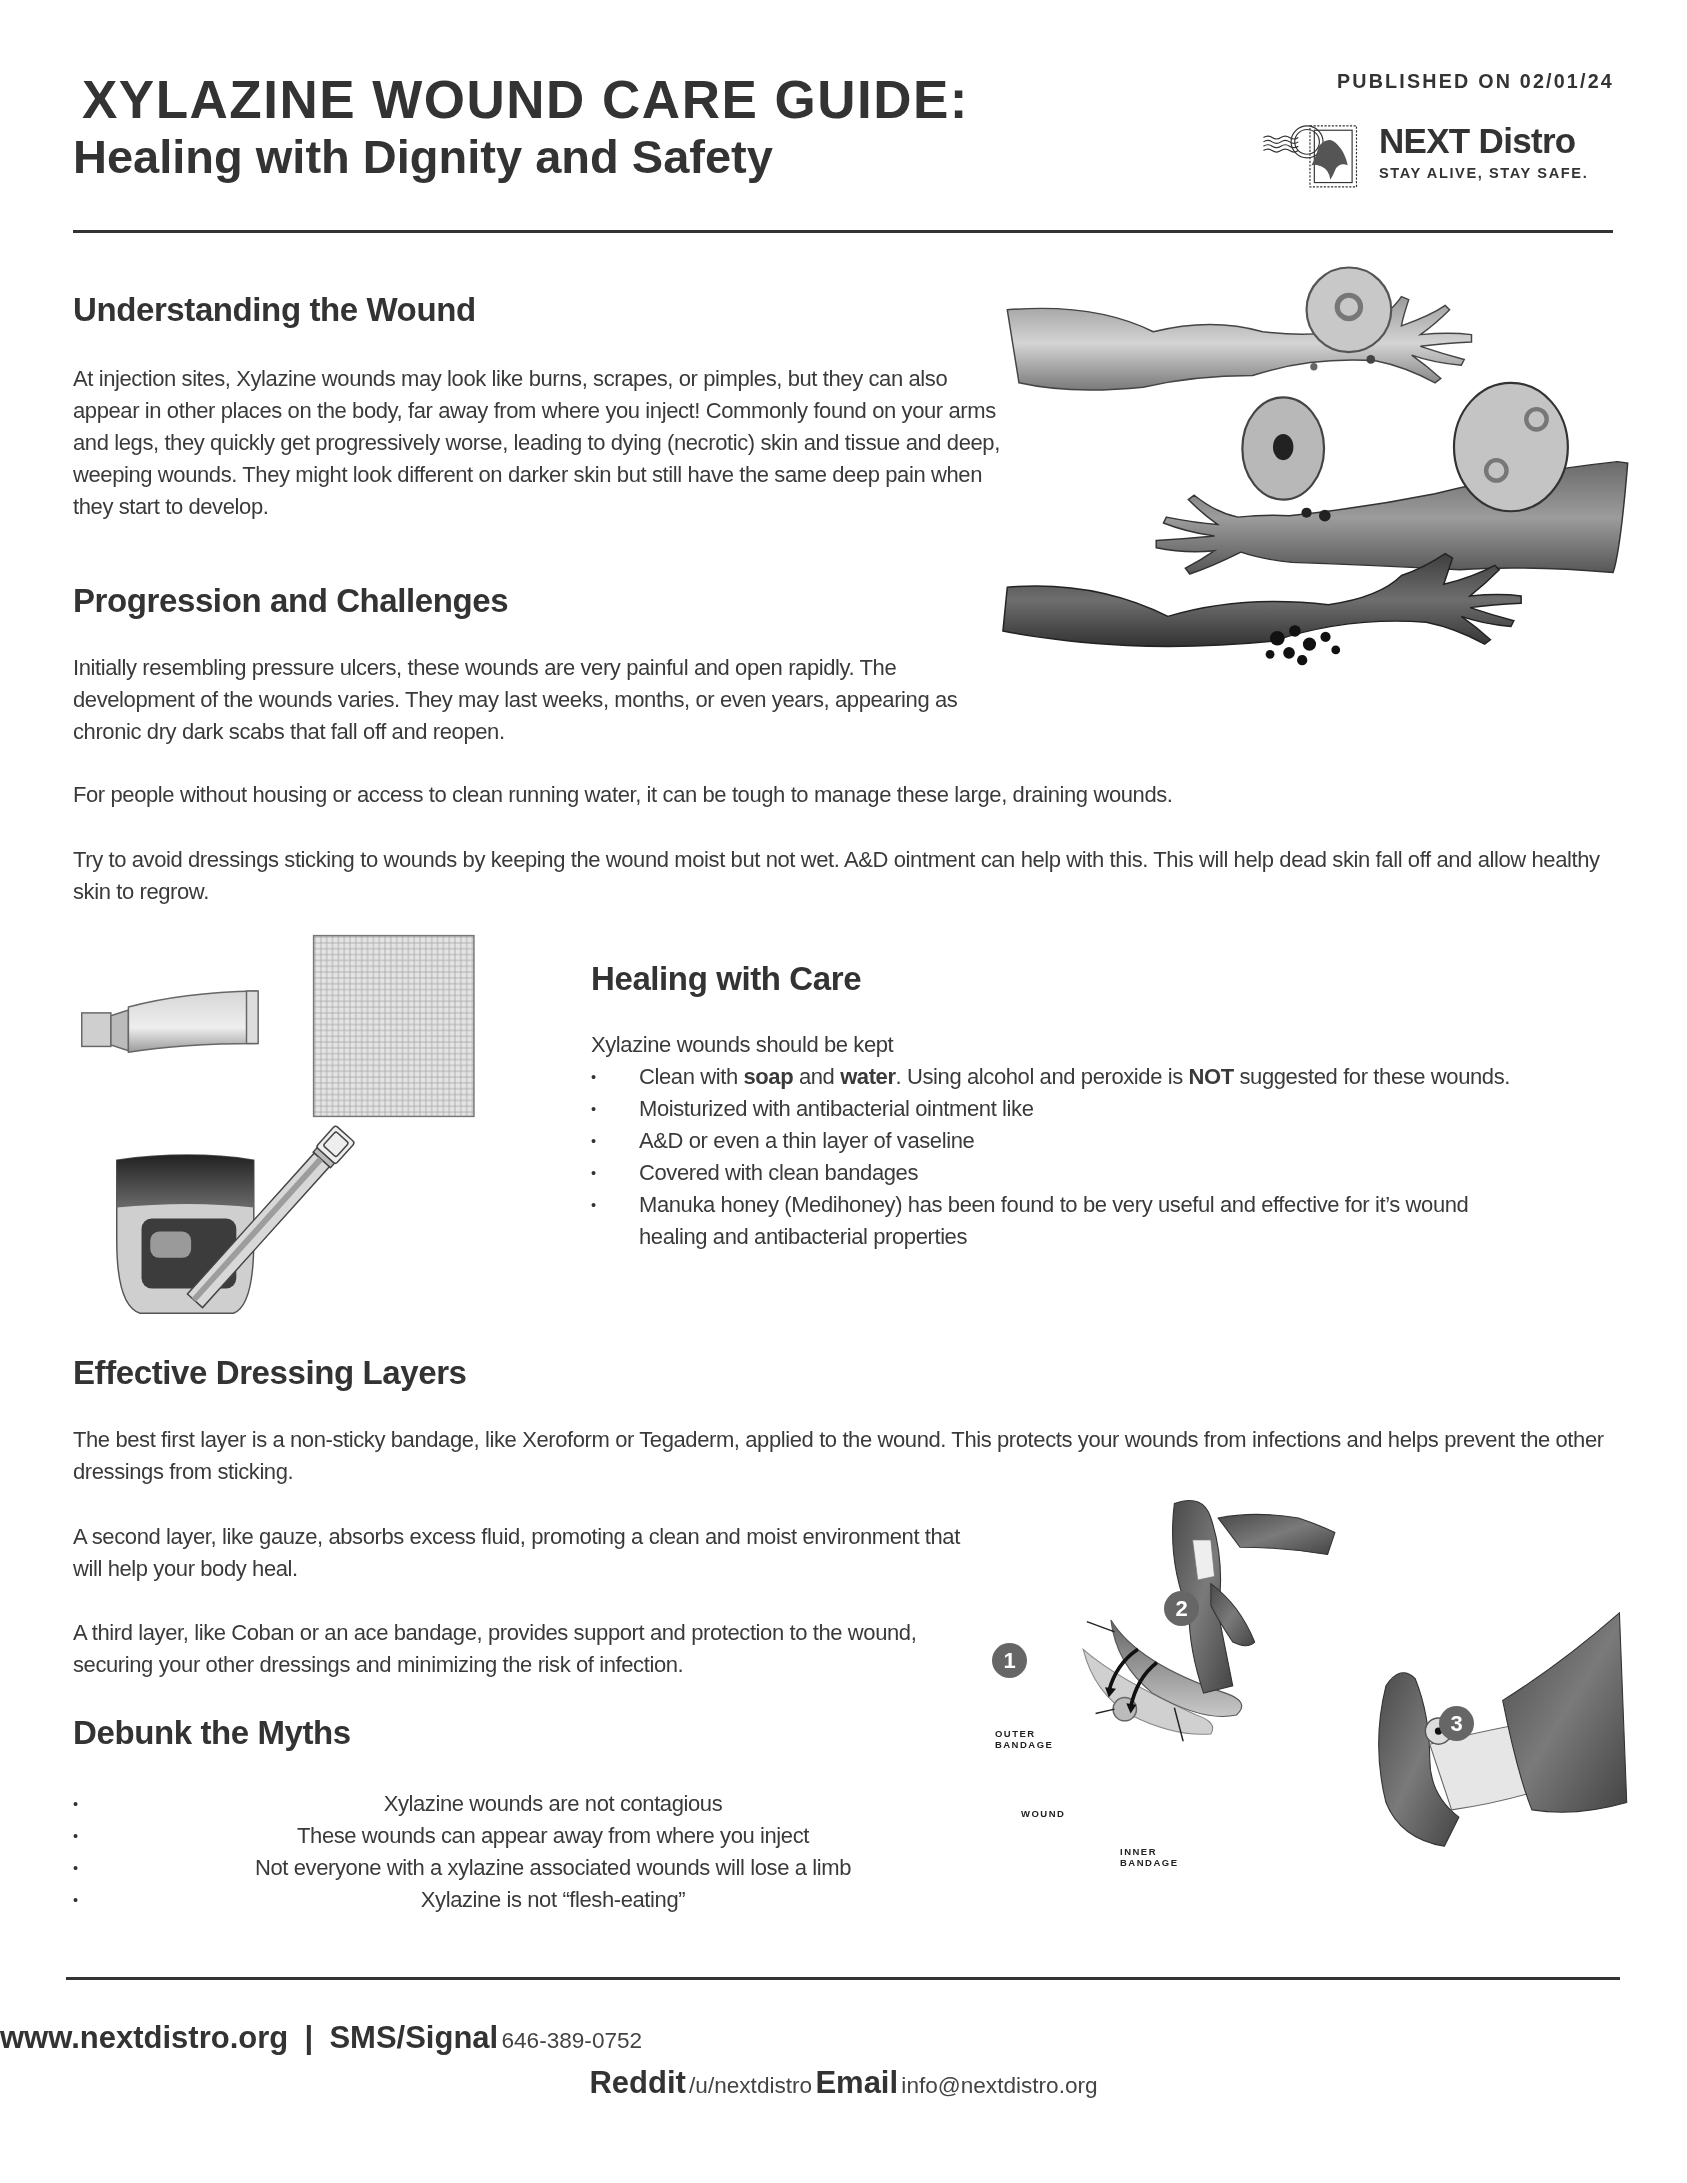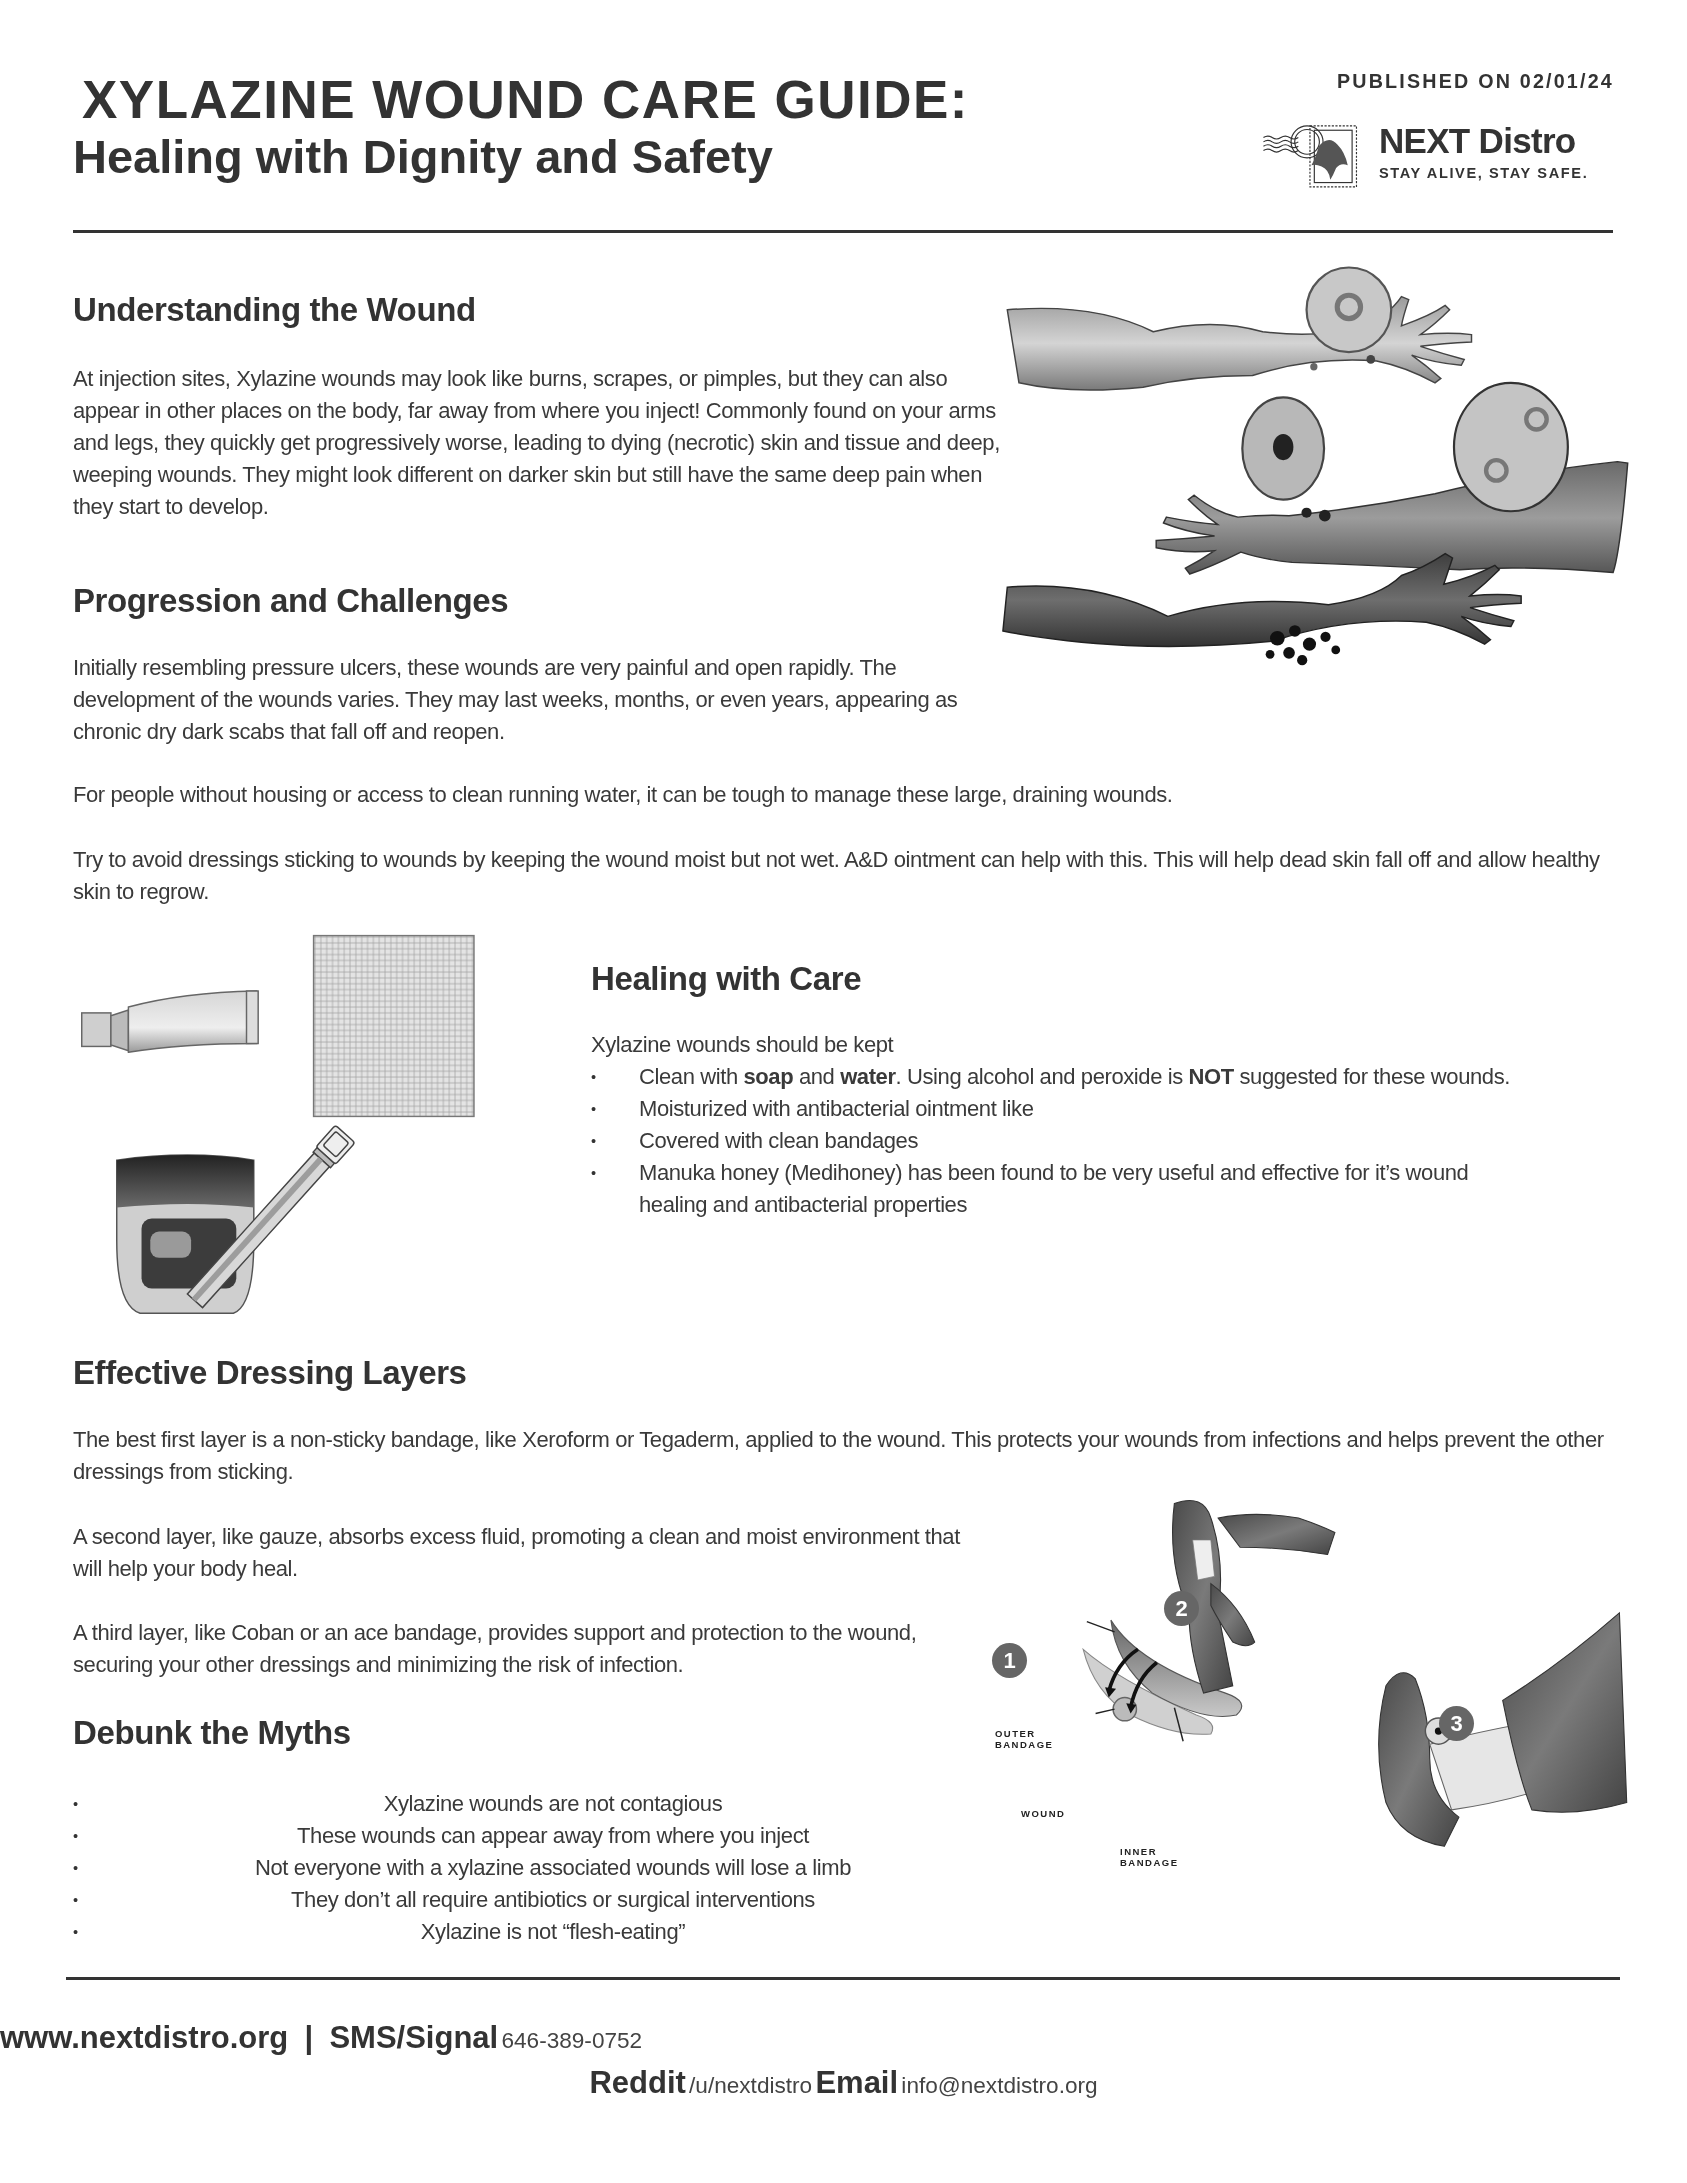--- a/index.html
+++ b/index.html
@@ -161,35 +161,35 @@
       <rect x="12" y="48" width="8" height="260" fill="#9d9d9d"></rect>
     </g>
   </svg>
 </div>
 
 <h2 class="section" style="left:591px; top:962px;">Healing with Care</h2>
 <p class="para" style="left:591px; top:1029px; width:1022px;">Xylazine wounds should be kept</p>
 <ul class="bullets" style="left:591px; top:1061px; width:949px;">
   <li><span>Clean with </span><b>soap</b><span> and </span><b>water</b><span>. Using alcohol and peroxide is </span><b>NOT</b><span> suggested for these wounds.</span></li>
   <li>Moisturized with antibacterial ointment like</li>
+  <li>A&amp;D or even a thin layer of vaseline</li>
   <li>Covered with clean bandages</li>
   <li>Manuka honey (Medihoney) has been found to be very useful and effective for it’s wound healing and antibacterial properties</li>
 </ul>
 
 <h2 class="section" style="left:73px; top:1356px;">Effective Dressing Layers</h2>
 <p class="para" style="left:73px; top:1424px; width:1540px;">The best first layer is a non-sticky bandage, like Xeroform or Tegaderm, applied to the wound. This protects your wounds from infections and helps prevent the other dressings from sticking.</p>
 <p class="para" style="left:73px; top:1521px; width:912px;">A second layer, like gauze, absorbs excess fluid, promoting a clean and moist environment that will help your body heal.</p>
 <p class="para" style="left:73px; top:1617px; width:912px;">A third layer, like Coban or an ace bandage, provides support and protection to the wound, securing your other dressings and minimizing the risk of infection.</p>
 
 <h2 class="section" style="left:73px; top:1716px;">Debunk the Myths</h2>
 <ul class="bullets" style="left:73px; top:1788px; width:912px;text-align:center;">
   <li>Xylazine wounds are not contagious</li>
   <li>These wounds can appear away from where you inject</li>
   <li>Not everyone with a xylazine associated wounds will lose a limb</li>
-  <li>They don’t all require antibiotics or surgical interventions</li>
   <li>Xylazine is not “flesh-eating”</li>
 </ul>
 
 <div class="abs" style="left:992px; top:1496px; width:642px; height:438px;">
   <svg width="642" height="438" viewBox="0 0 880 600">
     <defs>
       <linearGradient id="skin" x1="0" y1="0" x2="1" y2="1">
         <stop offset="0" stop-color="#4a4a4a"></stop>
           <stop offset="0.5" stop-color="#7a7a7a"></stop>
           <stop offset="1" stop-color="#444"></stop>

